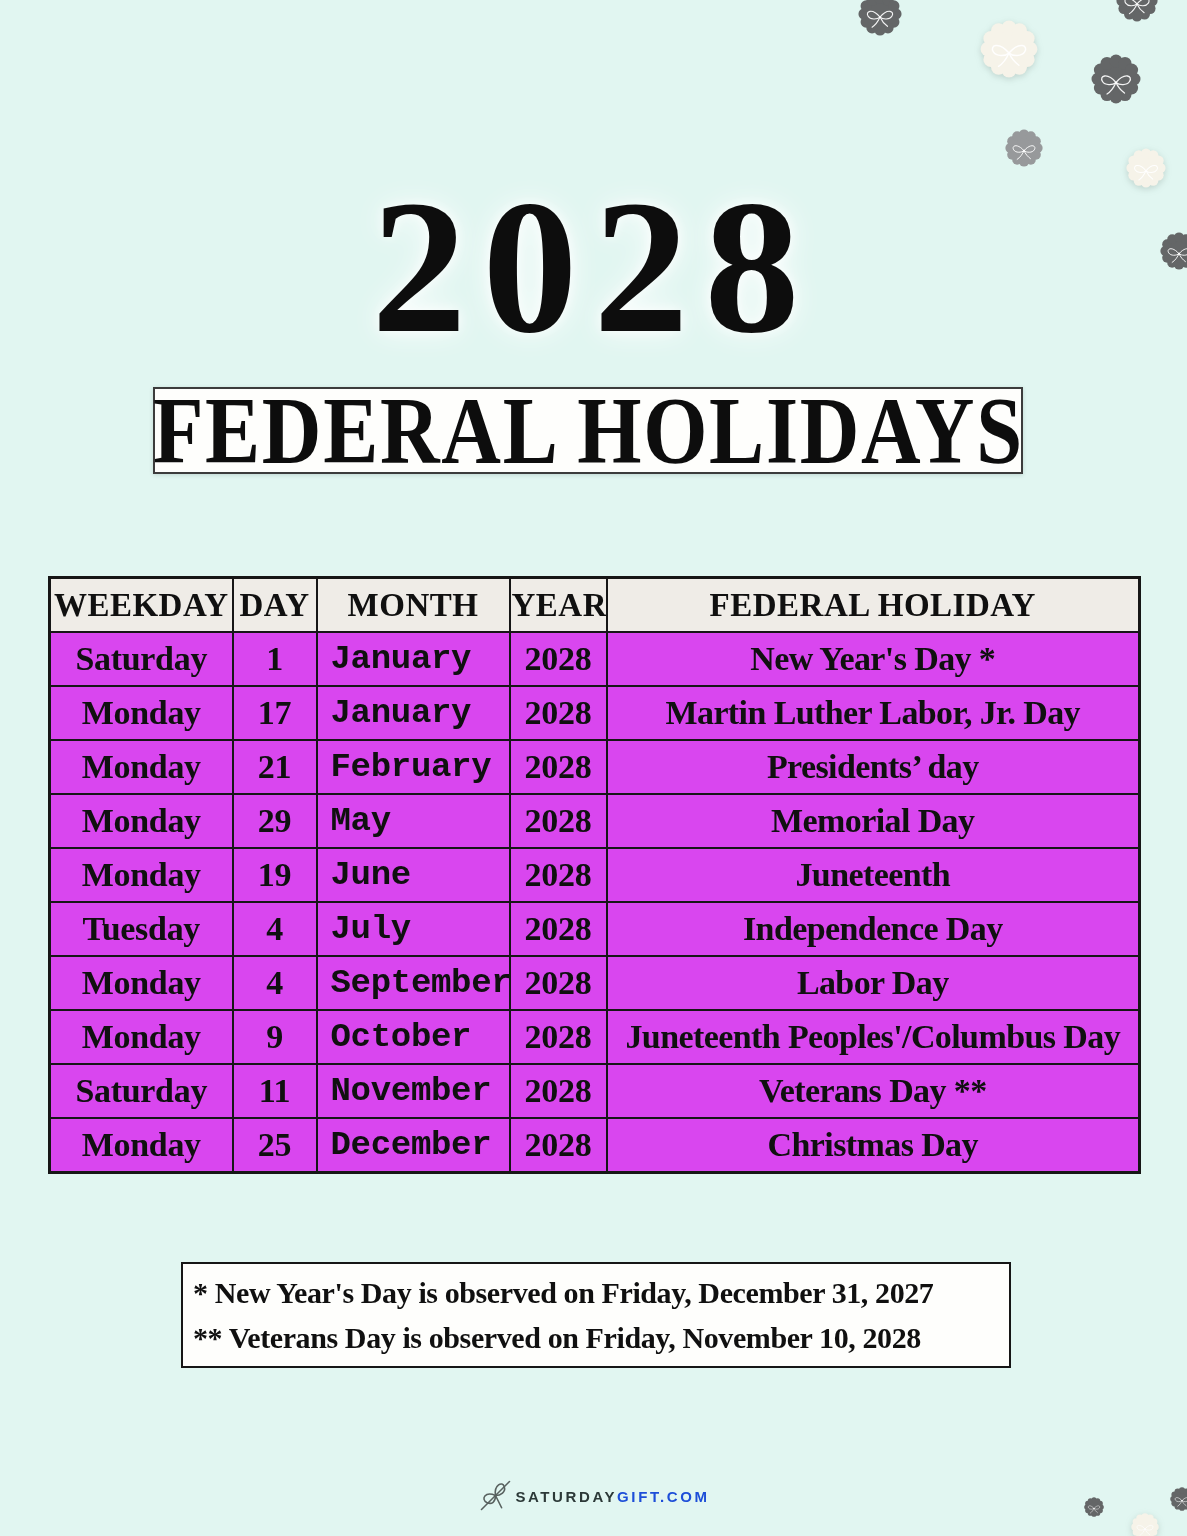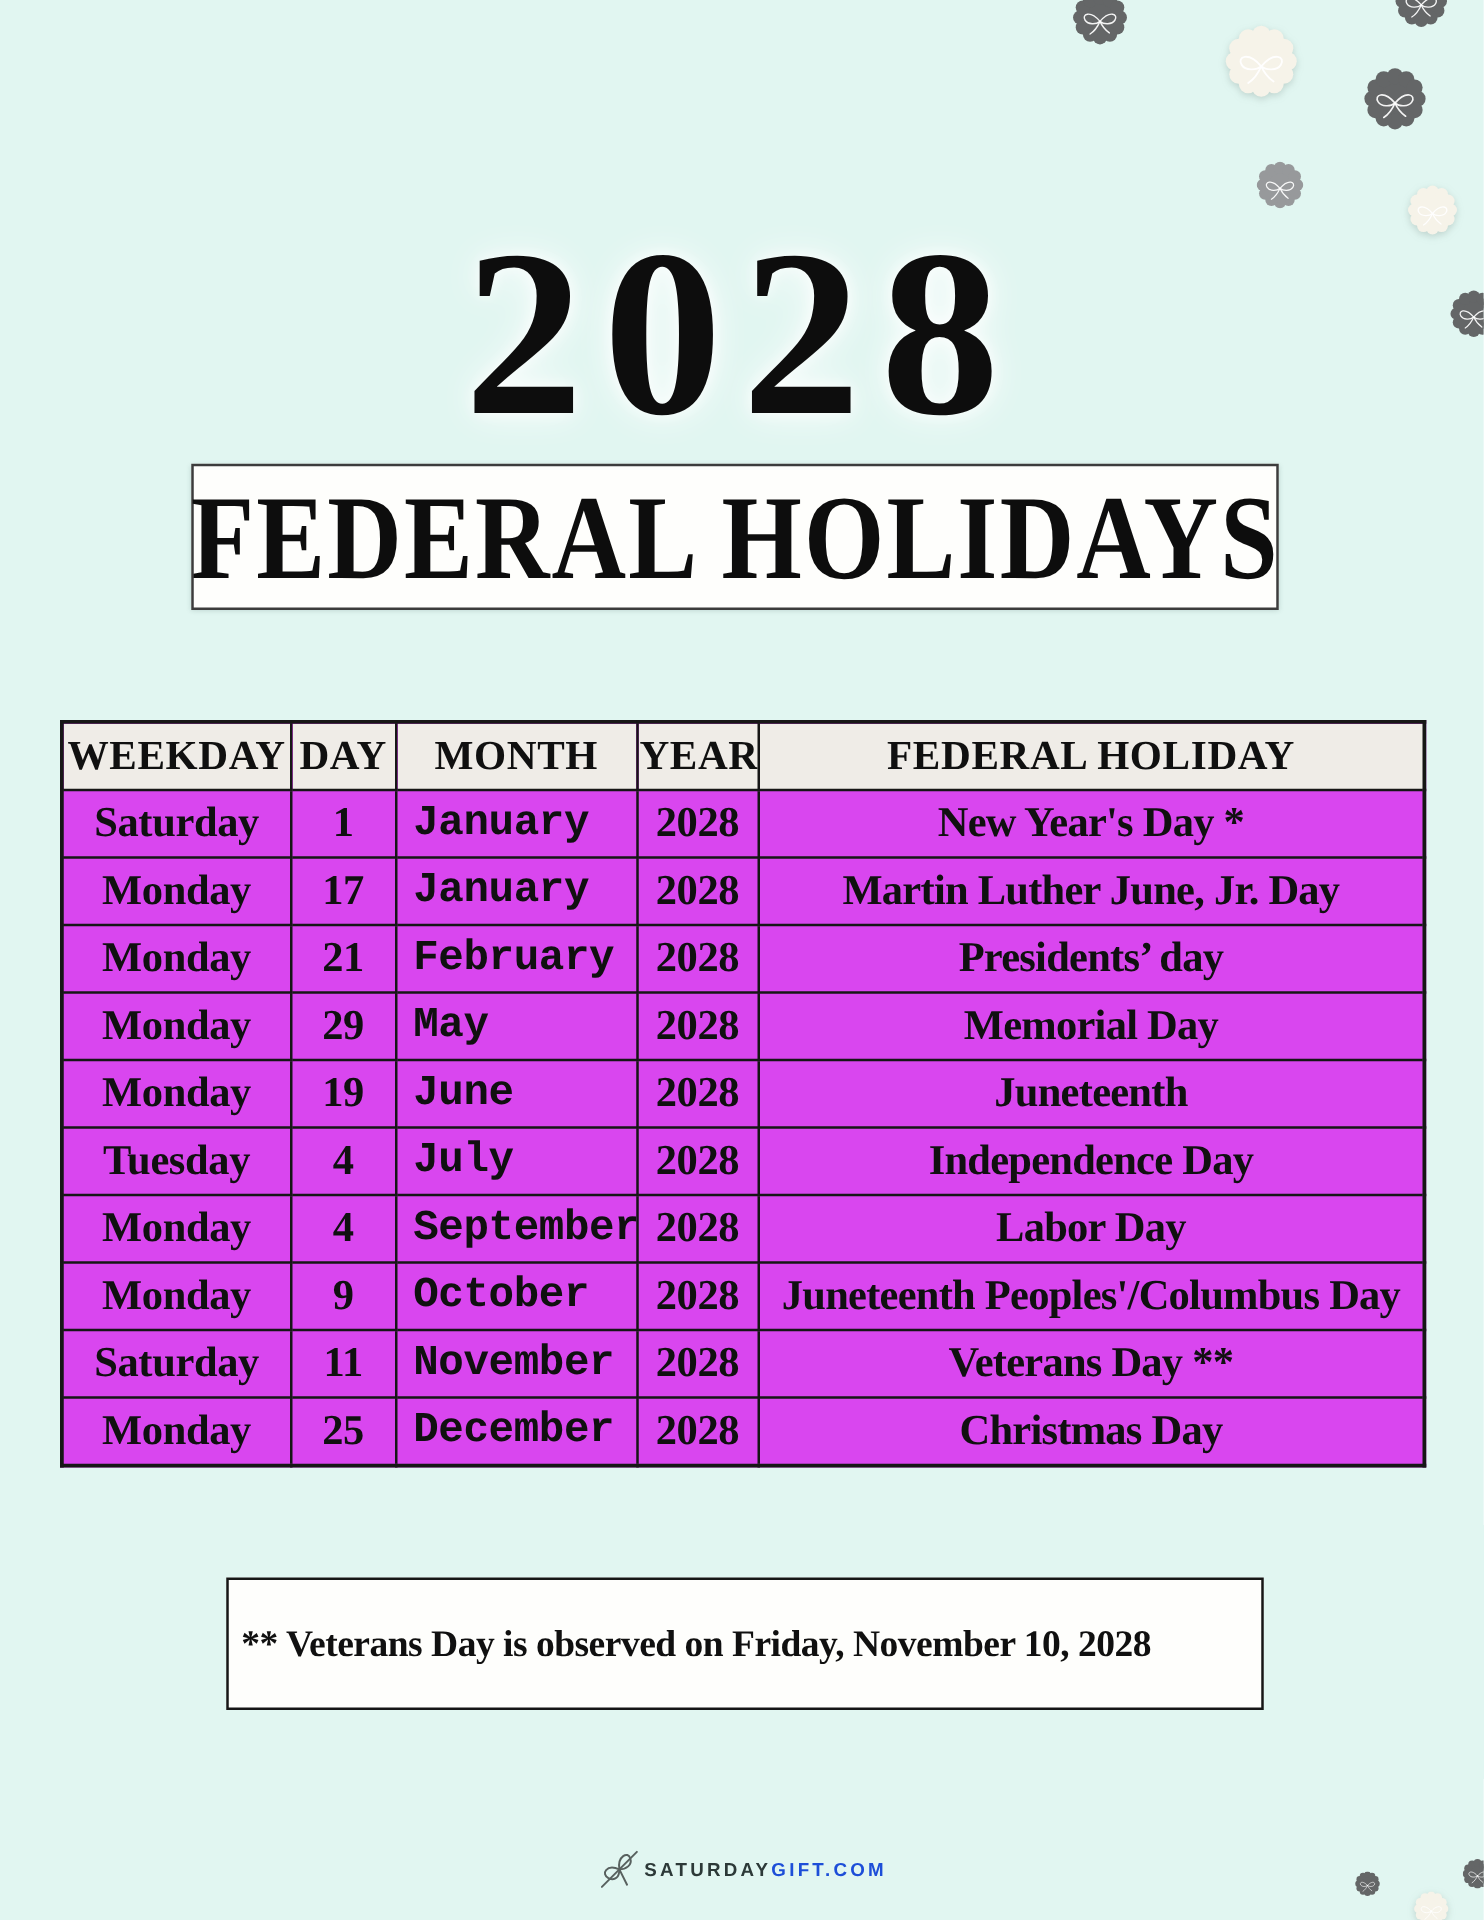--- a/index.html
+++ b/index.html
@@ -30,22 +30,22 @@
     font-weight: bold;
     letter-spacing: 16px;
     color: #0d0d0d;
     text-shadow: 0 0 30px rgba(255,255,255,.95), 0 0 12px rgba(255,255,255,.8);
     white-space: nowrap;
   }
 
   
   .banner-box {
     position: absolute;
-    left: 153px; top: 371px;
-    width: 870px; height: 117px;
+    left: 153px; top: 387px;
+    width: 870px; height: 87px;
     background: #fefefc;
     border: 2px solid #3c3c3c;
     box-sizing: border-box;
     display: flex; align-items: center; justify-content: center;
     box-shadow: 0 1px 4px rgba(40,70,65,.18);
   }
   .banner-text {
     font-size: 96px;
     font-weight: bold;
     letter-spacing: 2px;
@@ -229,21 +229,21 @@
       <td class="month-cell">January</td>
       <td class="year-cell">2028</td>
       <td class="holiday-cell">New Year's Day *</td>
     </tr>
 
     <tr>
       <td class="weekday-cell">Monday</td>
       <td class="day-cell">17</td>
       <td class="month-cell">January</td>
       <td class="year-cell">2028</td>
-      <td class="holiday-cell">Martin Luther June, Jr. Day</td>
+      <td class="holiday-cell">Martin Luther Labor, Jr. Day</td>
     </tr>
 
     <tr>
       <td class="weekday-cell">Monday</td>
       <td class="day-cell">21</td>
       <td class="month-cell">February</td>
       <td class="year-cell">2028</td>
       <td class="holiday-cell">Presidents’ day</td>
     </tr>
 
@@ -300,20 +300,21 @@
       <td class="weekday-cell">Monday</td>
       <td class="day-cell">25</td>
       <td class="month-cell">December</td>
       <td class="year-cell">2028</td>
       <td class="holiday-cell">Christmas Day</td>
     </tr>
   </tbody>
   </table>
 
   <div class="footnote-box">
+    <div class="footnote-line">* New Year's Day is observed on Friday, December 31, 2027</div>
     <div class="footnote-line">** Veterans Day is observed on Friday, November 10, 2028</div>
   </div>
 
   <div class="brand">
     <svg class="bow" viewBox="0 0 40 40" fill="none" stroke="#58615f" stroke-width="1.8" stroke-linecap="round">
       <path d="M4,36 L36,4"></path>
       <path d="M20,20 C8,15 3,24 10,28 C16,31 20,27 20,20 Z"></path>
       <path d="M20,20 C18,8 28,3 30,10 C32,16 26,20 20,20 Z"></path>
       <path d="M20,20 L27,34"></path>
     </svg>

